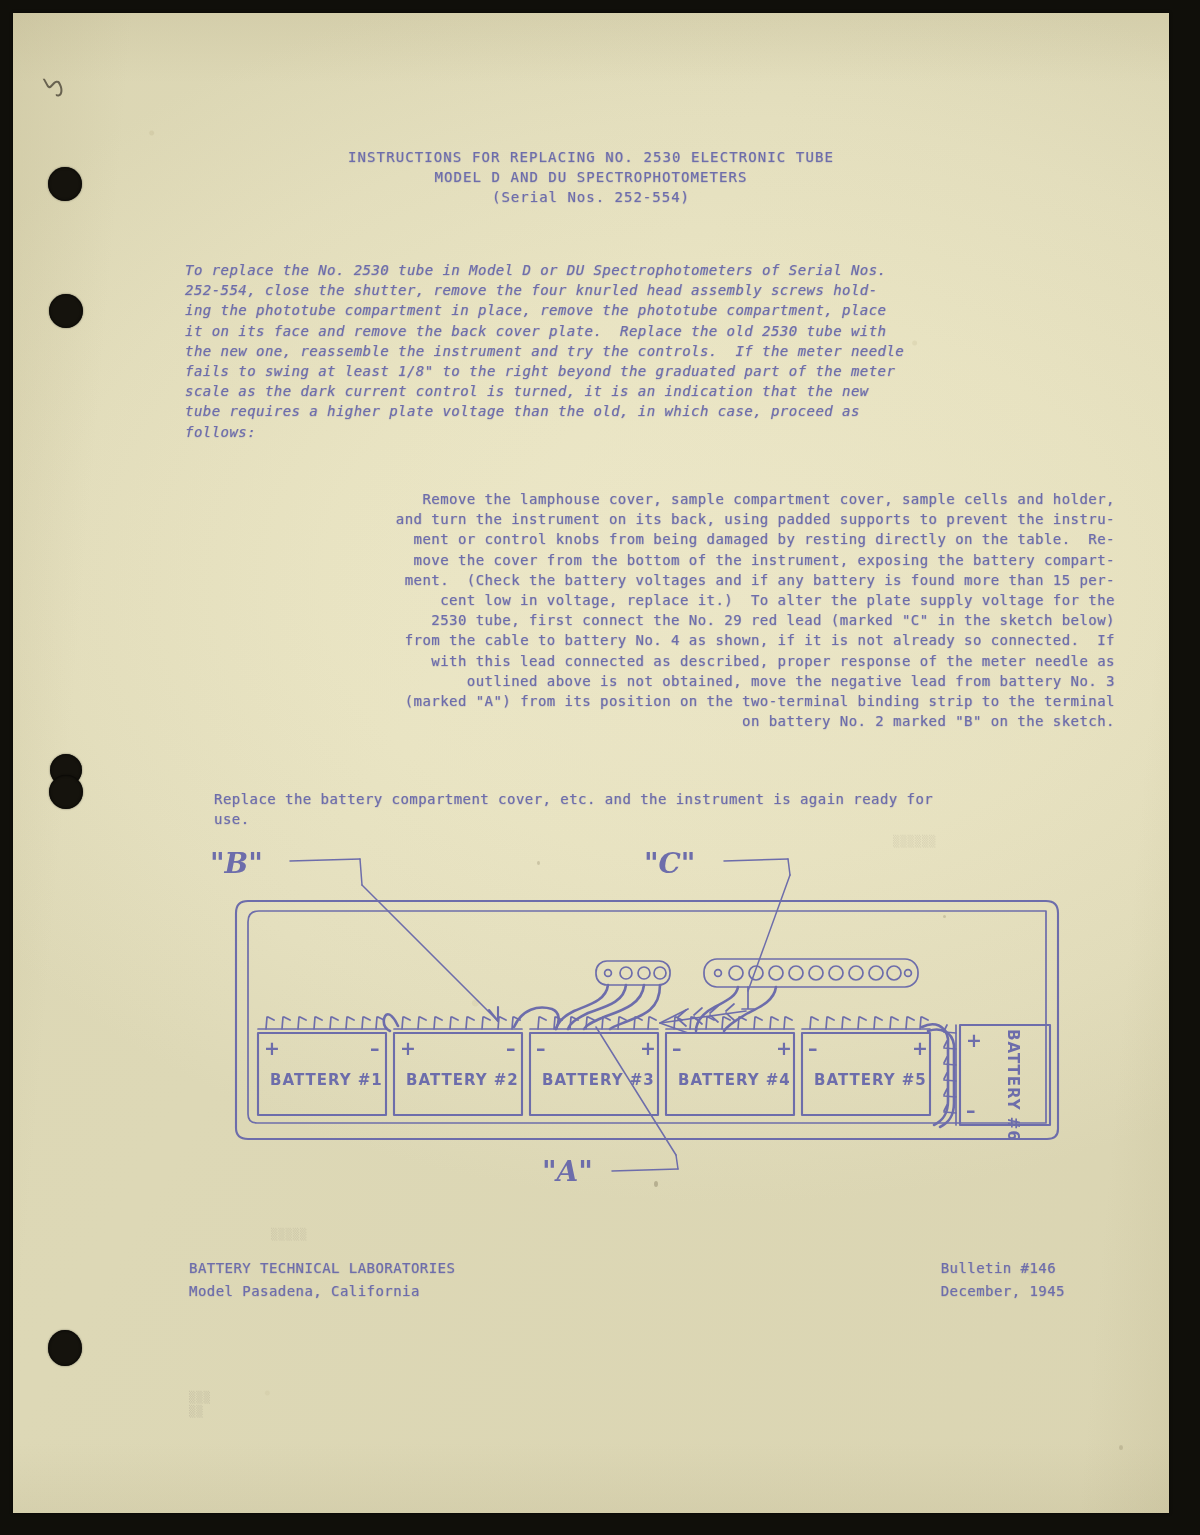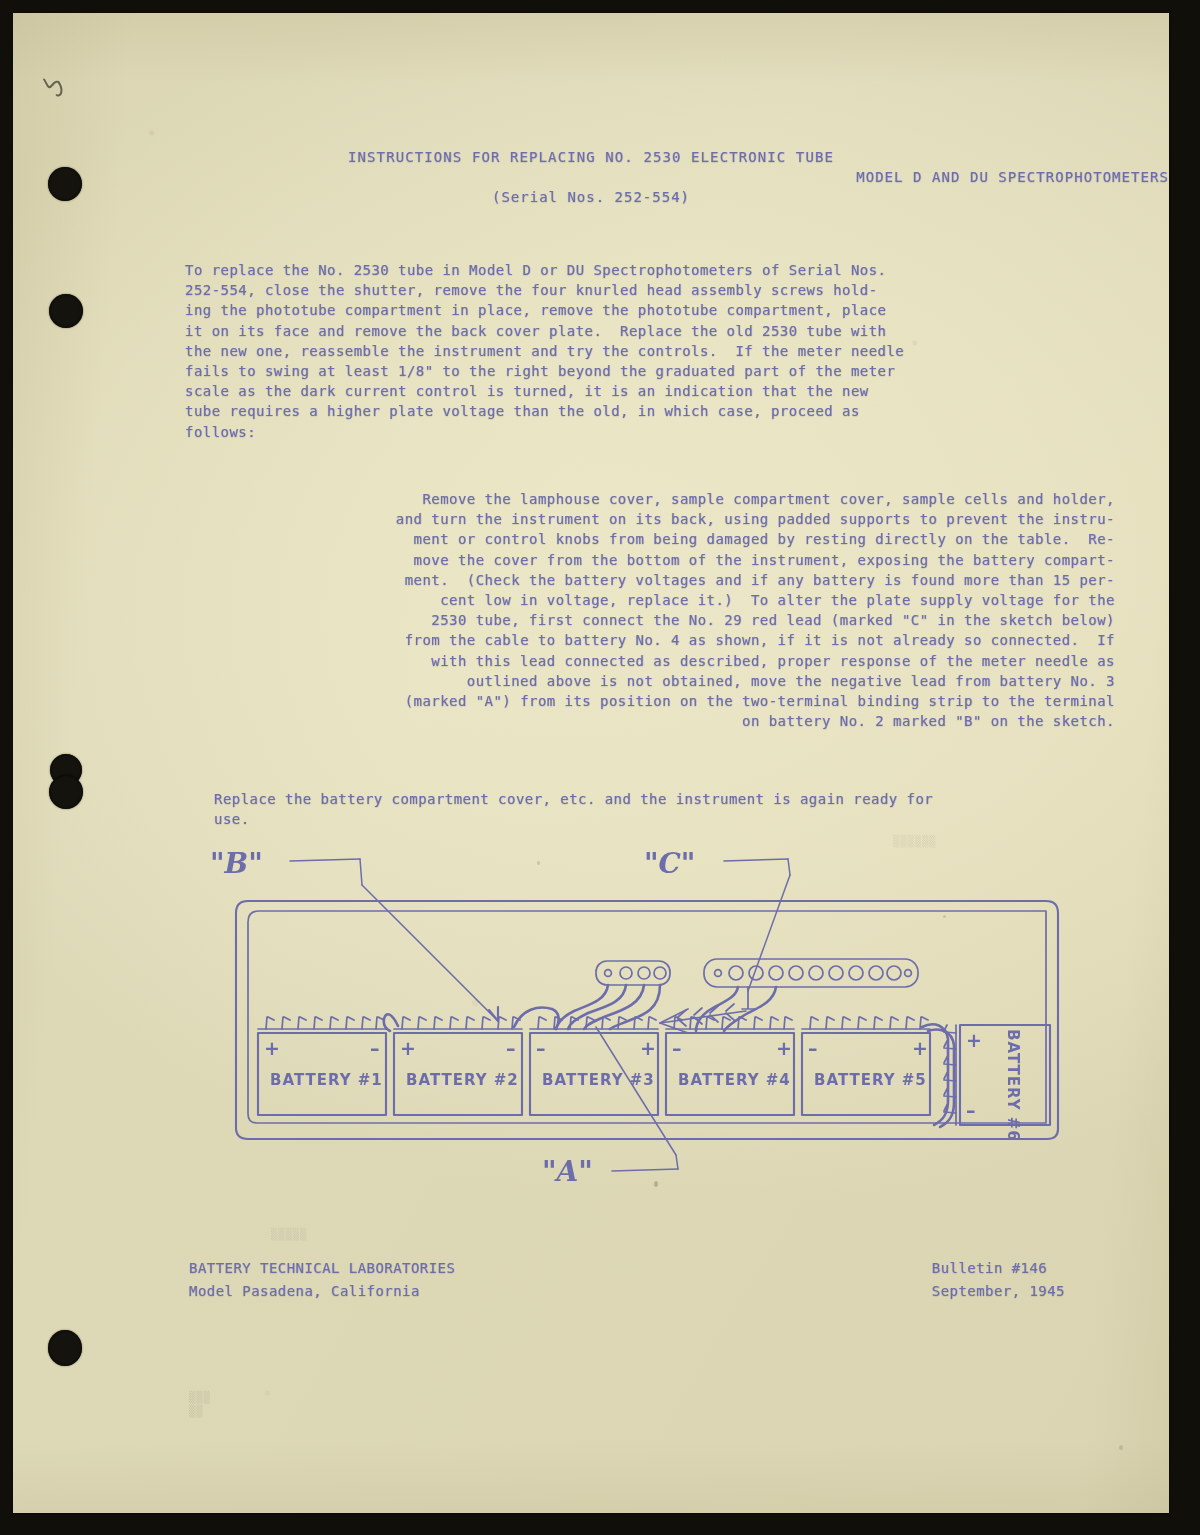--- a/index.html
+++ b/index.html
@@ -99,31 +99,31 @@
   }
 
   
   #title-block {
     position: absolute;
     left: 0; right: 0; top: 134px;
     text-align: center;
   }
   #title-block .tline { display: block; }
   #title-line-1 { letter-spacing: 1.1px; }
-  #title-line-2 { letter-spacing: 1.05px; text-align: right; }
+  #title-line-2 { letter-spacing: 1.05px; }
   #title-line-3 { letter-spacing: 1.0px; }
 
   
   .para {
     position: absolute;
     left: 172px;
     width: 930px;
     white-space: pre-wrap;
   }
-  #para-1 { top: 247px; }
+  #para-1 { top: 247px; font-style: italic; }
   #para-2 { top: 476px; text-align: right; }
   #para-3 { top: 776px; margin-left: 29px; }
 
   
   #diagram {
     position: absolute;
     left: 195px;
     top: 820px;
     width: 900px;
     height: 390px;
@@ -370,21 +370,21 @@
             <path class="ln-l" d="M470 336 L 468 322"></path>
             <path class="ln-l" d="M468 322 L 388 194"></path>
           </g>
         </svg>
       </div>
 
       <div class="tw" id="footer-left"><span>BATTERY TECHNICAL LABORATORIES</span>
 <span>Model Pasadena, California</span></div>
 
       <div class="tw" id="footer-right"><span>Bulletin #146</span>
-<span>September, 1945</span></div>
+<span>December, 1945</span></div>
 
     </div>
   </div>
 
   <div class="hole" style="left:48px;  top:167px; width:34px; height:34px;"></div>
   <div class="hole" style="left:49px;  top:294px; width:34px; height:34px;"></div>
   <div class="hole" style="left:50px;  top:754px; width:32px; height:32px;"></div>
   <div class="hole" style="left:49px;  top:775px; width:34px; height:34px;"></div>
   <div class="hole" style="left:48px;  top:1330px; width:34px; height:36px;"></div>
 </div>

